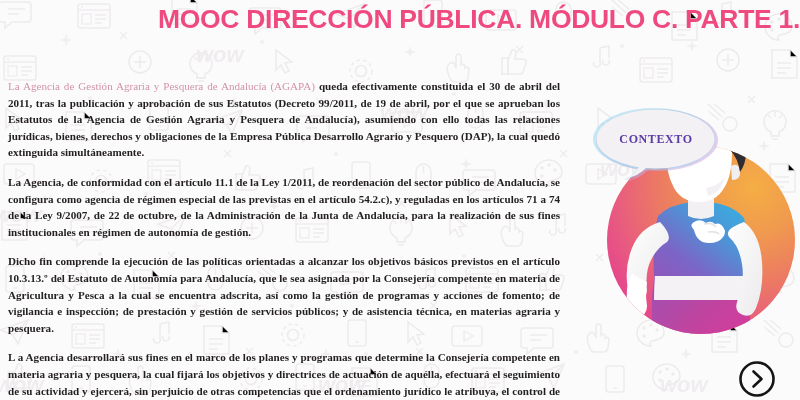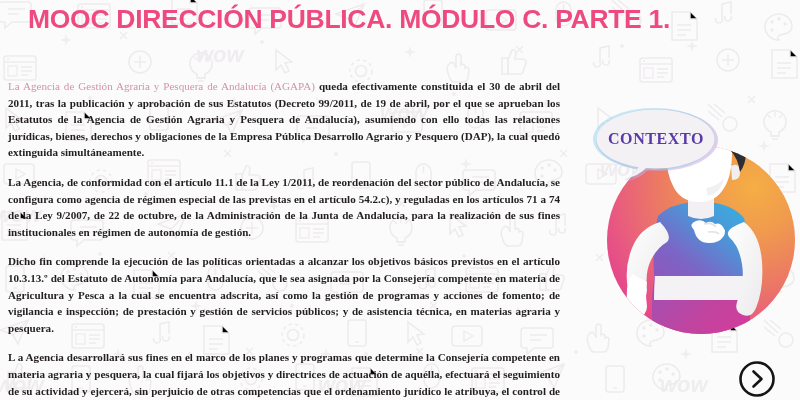--- a/index.html
+++ b/index.html
@@ -31,21 +31,21 @@
     opacity: 1;
     pointer-events: none;
   }
 
   
   #page-title {
     position: absolute;
     top: 4px;
     left: 0;
     width: 800px;
-    text-align: left;
+    text-align: right;
     font-family: "Liberation Sans", sans-serif;
     font-weight: bold;
     font-size: 26.5px;
     letter-spacing: -0.3px;
     color: #ef4a7f;
     white-space: nowrap;
     padding-left: 28px;
   }
 
   
@@ -133,21 +133,21 @@
     position: absolute;
     left: 0;
     top: 0;
     width: 130px;
     height: 66px;
     display: flex;
     align-items: center;
     justify-content: center;
     font-family: "Liberation Serif", serif;
     font-weight: bold;
-    font-size: 16px;
+    font-size: 12px;
     letter-spacing: 0.6px;
     color: #5b3aa6;
     padding-left: 2px;
   }
 
   
   #next-button {
     position: absolute;
     left: 738px;
     top: 360px;

